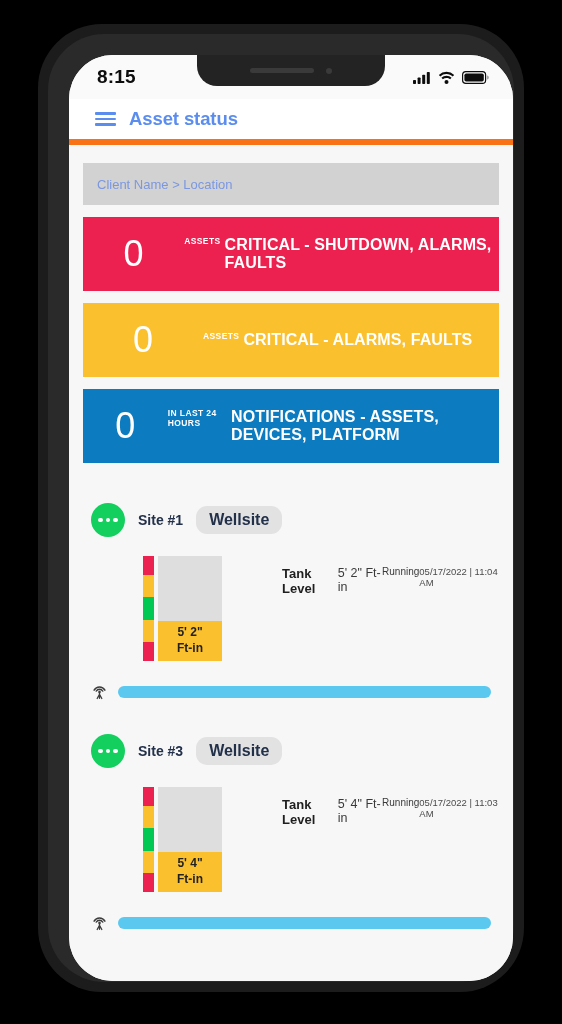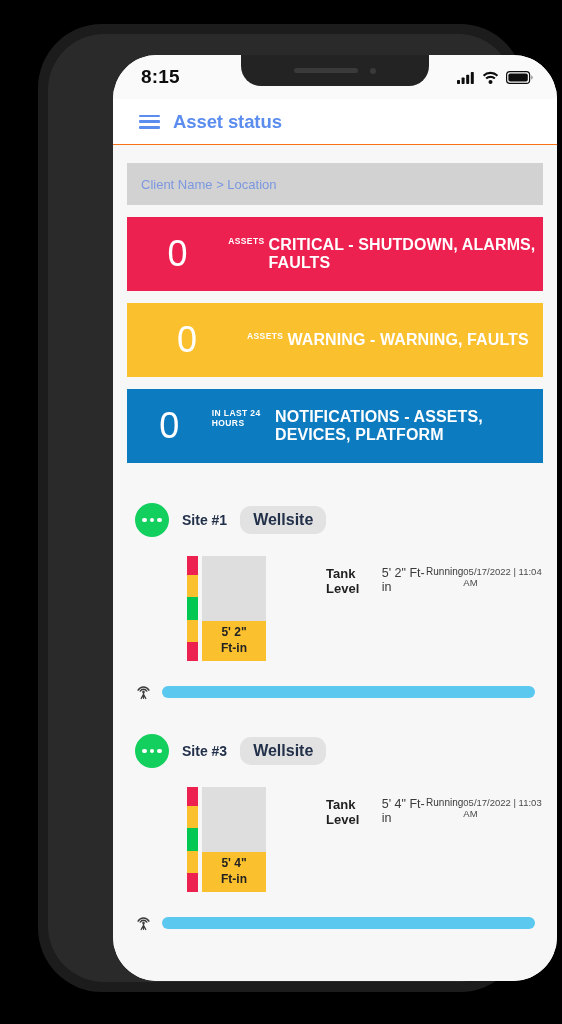--- a/index.html
+++ b/index.html
@@ -34,21 +34,20 @@
   }
   #phone-screen {
     position: absolute;
     left: 21px;
     top: 21px;
     width: 444px;
     height: 926px;
     background: #ffffff;
     border-radius: 44px;
     overflow: hidden;
-    margin-left: 44px;
   }
 
   
   #notch {
     position: absolute;
     left: 50%;
     transform: translateX(-50%);
     top: 0;
     width: 188px;
     height: 31px;
@@ -98,21 +97,21 @@
   }
 
   
   #app-header {
     height: 46px;
     background: #ffffff;
     display: flex;
     align-items: center;
     gap: 13px;
     padding: 0 26px;
-    border-bottom: 1px solid #f97316;
+    border-bottom: 6px solid #f97316;
   }
   #hamburger-icon {
     display: flex;
     flex-direction: column;
     justify-content: space-between;
     width: 21px;
     height: 14px;
     cursor: pointer;
   }
   #hamburger-icon span {
@@ -383,21 +382,21 @@
               <div class="kpi-count">0</div>
               <div class="kpi-texts">
                 <div class="kpi-sub">ASSETS</div>
                 <div class="kpi-main">CRITICAL - SHUTDOWN, ALARMS, FAULTS</div>
               </div>
             </div>
             <div class="kpi-card" style="background: rgb(251, 192, 45);">
               <div class="kpi-count">0</div>
               <div class="kpi-texts">
                 <div class="kpi-sub">ASSETS</div>
-                <div class="kpi-main">WARNING - WARNING, FAULTS</div>
+                <div class="kpi-main">CRITICAL - ALARMS, FAULTS</div>
               </div>
             </div>
             <div class="kpi-card" style="background: rgb(13, 123, 192);">
               <div class="kpi-count">0</div>
               <div class="kpi-texts">
                 <div class="kpi-sub">IN LAST 24 HOURS</div>
                 <div class="kpi-main">NOTIFICATIONS - ASSETS, DEVICES, PLATFORM</div>
               </div>
             </div>
           </div>

